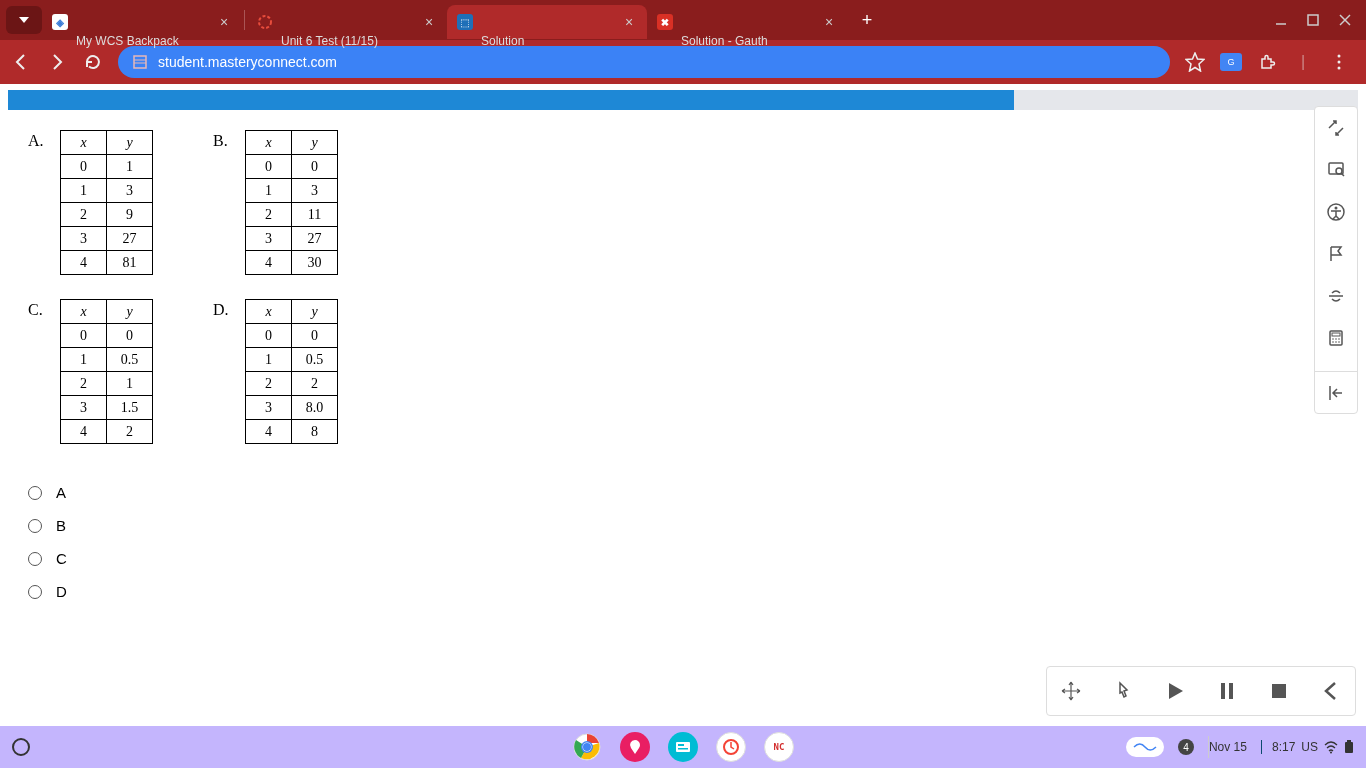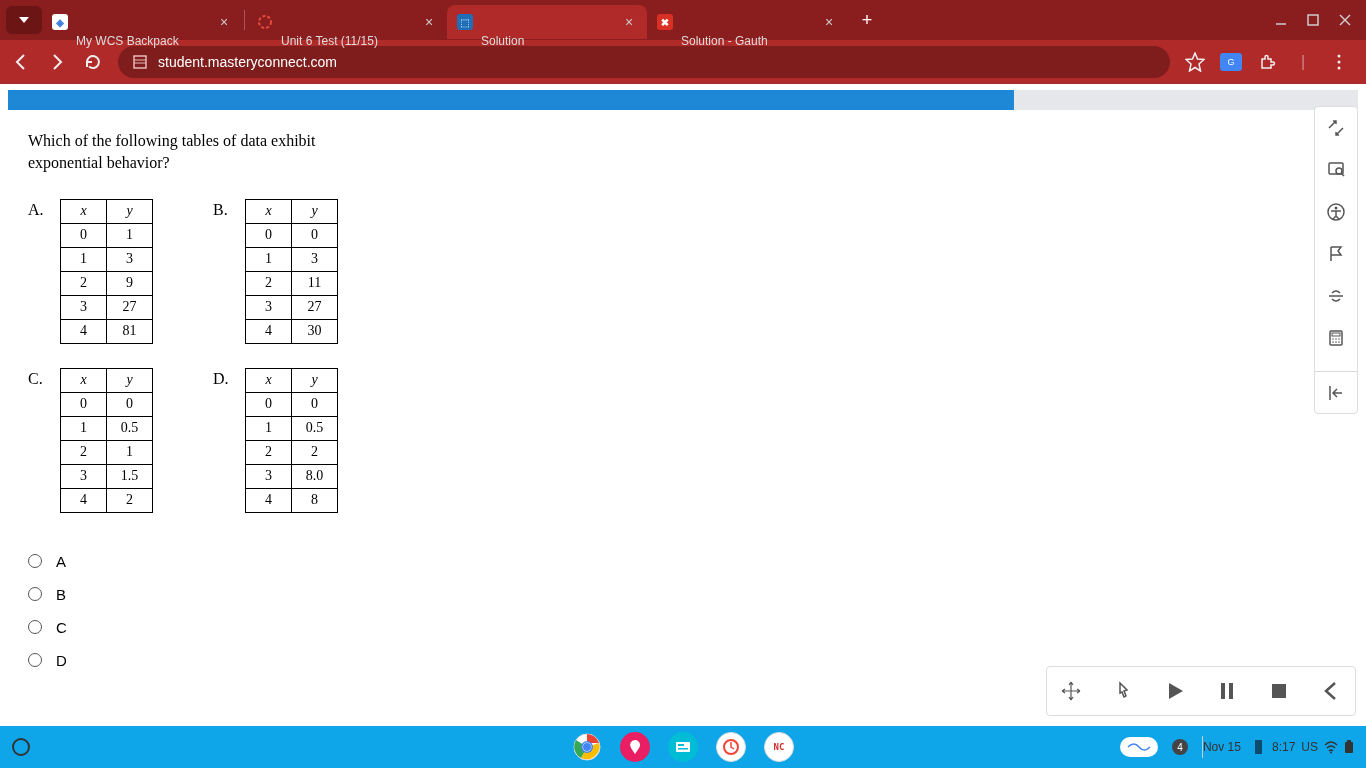--- a/index.html
+++ b/index.html
@@ -13,21 +13,21 @@
 .tab-icon { width: 16px; height: 16px; border-radius: 3px; margin-right: 8px; flex-shrink: 0; display:flex; align-items:center; justify-content:center; font-size:10px; }
 .tab-title { flex: 1; white-space: nowrap; overflow: hidden; text-overflow: ellipsis; margin-top: 37px; }
 .tab-close { width: 16px; height: 16px; display: flex; align-items: center; justify-content: center; color: #ccc; cursor: pointer; font-size: 14px; margin-left:6px; }
 .tab-sep { width: 1px; height: 20px; background: #aa5555; margin: 0 2px; }
 .new-tab { width: 28px; height: 28px; display: flex; align-items: center; justify-content: center; color: #fff; cursor: pointer; font-size: 18px; margin-left: 6px; }
 .window-controls { margin-left: auto; display: flex; gap: 18px; padding-right: 14px; }
 .win-ctrl { width: 14px; height: 14px; color: #ccc; cursor: pointer; display:flex; align-items:center; justify-content:center; }
 
 .addr-bar { background: #b02a2a; height: 44px; display: flex; align-items: center; padding: 0 10px; gap: 14px; }
 .nav-btn { width: 22px; height: 22px; color: #eee; cursor: pointer; display:flex; align-items:center; justify-content:center; }
-.url-box { flex: 1; display: flex; align-items: center; background: #7f1d1d; border-radius: 18px; height: 32px; padding: 0 14px; gap: 10px; }
+.url-box { flex: 1; display: flex; align-items: center; background: #3b82f6; border-radius: 18px; height: 32px; padding: 0 14px; gap: 10px; }
 .site-icon { width: 16px; height: 16px; color: #e8b8b8; }
 .url-text { color: #f0d0d0; font-size: 14px; }
 .url-host { color: #fff; }
 .addr-right { display: flex; align-items: center; gap: 14px; padding-right: 6px; }
 .addr-icon { width: 22px; height: 22px; color: #eee; cursor: pointer; display:flex; align-items:center; justify-content:center; }
 .translate-badge { width: 22px; height: 18px; background: #4285f4; border-radius: 3px; color:#fff; font-size:9px; display:flex; align-items:center; justify-content:center; }
 
 
 .content-area { position: absolute; top: 84px; left: 0; right: 0; bottom: 42px; background: #fff; }
 .progress-bar { height: 20px; background: #e5e7eb; margin: 6px 8px 0 8px; }
@@ -52,29 +52,29 @@
 .sidebar-tools { position: absolute; top: 106px; right: 8px; width: 44px; background: #fff; border: 1px solid #ddd; border-radius: 4px; display: flex; flex-direction: column; align-items: center; z-index: 5; }
 .side-tool { width: 44px; height: 42px; display: flex; align-items: center; justify-content: center; color: #555; cursor: pointer; }
 .side-sep { width: 100%; height: 8px; }
 .side-tool.collapse { border-top: 1px solid #ddd; margin-top: 4px; }
 
 
 .player-bar { position: absolute; bottom: 52px; right: 10px; background: #fff; border: 1px solid #ddd; border-radius: 4px; height: 50px; display: flex; align-items: center; padding: 0 12px; gap: 28px; z-index: 5; }
 .player-btn { width: 24px; height: 24px; color: #555; cursor: pointer; display:flex; align-items:center; justify-content:center; }
 
 
-.shelf { position: absolute; bottom: 0; left: 0; right: 0; height: 42px; background: #0ea5e9; display: flex; align-items: center; padding: 0 12px; }
+.shelf { position: absolute; bottom: 0; left: 0; right: 0; height: 42px; background: #c4b5fd; display: flex; align-items: center; padding: 0 12px; }
 .shelf-circle { width: 18px; height: 18px; border: 2px solid #333; border-radius: 50%; }
 .shelf-apps { position: absolute; left: 50%; transform: translateX(-50%); display: flex; gap: 18px; }
 .app-icon { width: 30px; height: 30px; border-radius: 50%; display: flex; align-items: center; justify-content: center; }
 .shelf-status { margin-left: auto; display: flex; align-items: center; gap: 14px; font-size: 12px; color: #333; }
 .status-pill { background: #fff; border-radius: 14px; padding: 2px 6px; display:flex; align-items:center; gap:4px; }
 .notif-badge { width:16px; height:16px; background:#444; color:#fff; border-radius:50%; font-size:10px; display:flex; align-items:center; justify-content:center; }
 .status-box { padding: 4px 0; border-left: 1px solid #ccc; }
-.status-right { display:flex; align-items:center; gap:6px; padding-left:10px; border-left:7px solid #0c4a6e;justify-content:center; }
+.status-right { display:flex; align-items:center; gap:6px; padding-left:10px; border-left:1px solid #0c4a6e;justify-content:center; }
 </style>
 </head>
 <body>
 
 <div class="browser-top">
   <div class="tab-dropdown">
     <svg width="12" height="12" viewBox="0 0 12 12">
         <path d="M1 3 L6 9 L11 3" fill="#fff"></path>
       </svg>
   </div>
@@ -175,21 +175,20 @@
       </div>
   </div>
 </div>
 
 <div class="content-area">
   <div class="progress-bar">
     <div class="progress-fill"></div>
   </div>
 
   <div class="question-wrap">
-    <div class="question-text">Which of the following tables of data exhibit exponential behavior?</div>
 
     <div class="tables-row">
       <div class="table-block">
         <div class="table-label">A.</div>
         <table class="data">
           <tbody>
               <tr>
                 <th>x</th>
                 <th>y</th>
               </tr>

